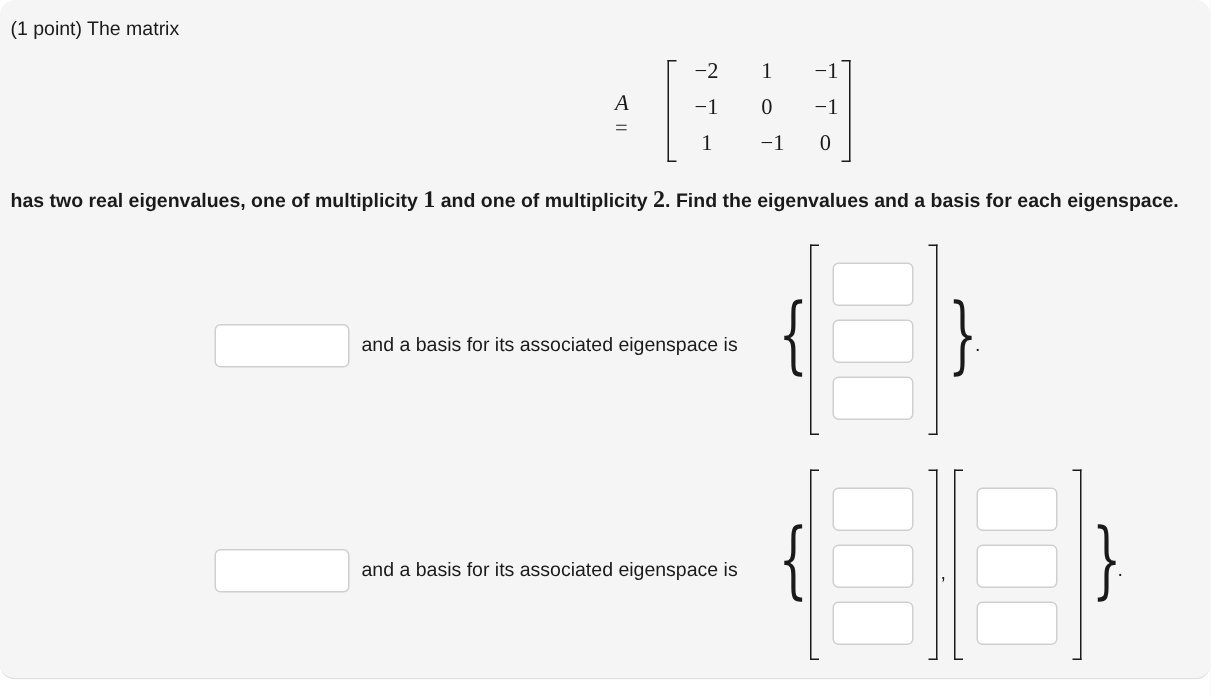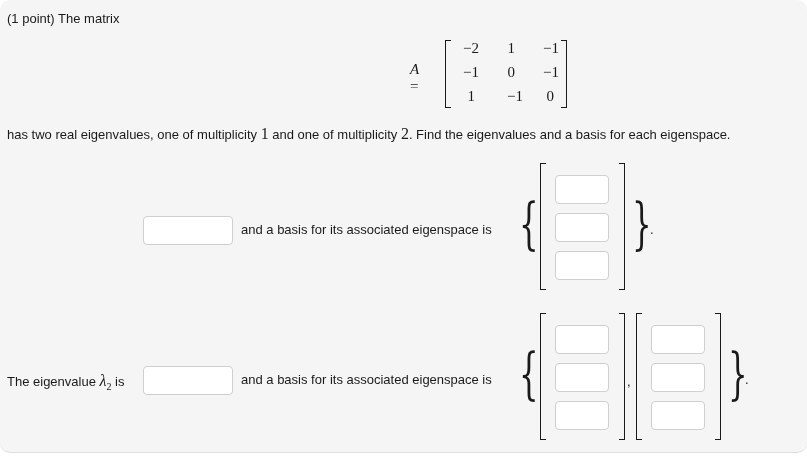--- a/index.html
+++ b/index.html
@@ -12,21 +12,21 @@
   .intro { left:7px; top:11px; font-size:13px; }
   
   .matrix-wrap { position:absolute; left:410px; top:37px; height:70px; }
   .mat-label { position:absolute; left:0; top:24px; font-family:"Liberation Serif", serif; font-size:15px; }
   .mat-label i { font-style:italic; }
   .mat { position:absolute; left:35px; top:3px; width:122px; height:66px; }
   .br { position:absolute; top:0; width:5px; height:66px; border:1.3px solid #1a1a1a; }
   .br.l { left:0; border-right:none; }
   .br.r { right:0; border-left:none; }
   .cell { position:absolute; width:30px; text-align:right; font-family:"Liberation Serif", serif; font-size:15px; }
-  .desc { left:7px; top:125px; font-size:13px; }
+  .desc { left:7px; top:125px; font-size:13px;font-weight:bold; }
   .desc .num { font-family:"Liberation Serif", serif; font-size:16px; }
   .eig-label { font-size:13px; }
   .eig-label .lam { font-family:"Liberation Serif", serif; font-style:italic; font-size:16px; }
   .eig-label sub { font-family:"Liberation Serif", serif; font-size:10px; }
   .input { position:absolute; background:#fff; border:1px solid #cfcfcf; border-radius:4px; box-sizing:border-box; }
   .eig-input { width:90px; height:29px; }
   .vec-input { width:54px; height:29px; }
   .vbr { position:absolute; width:6px; border:1.3px solid #1a1a1a; box-sizing:border-box; }
   .vbr.l { border-right:none; }
   .vbr.r { border-left:none; }
@@ -69,23 +69,20 @@
 
   <div class="vbr l" style="left:540px;top:163px;height:127px"></div>
   <div class="input vec-input" style="left:555px;top:175px"></div>
   <div class="input vec-input" style="left:555px;top:213px"></div>
   <div class="input vec-input" style="left:555px;top:251px"></div>
   <div class="vbr r" style="left:619px;top:163px;height:127px"></div>
 
   <div class="brace" style="left:632px;top:196px;font-size:56px;transform:scaleX(0.55);transform-origin:left top">}</div>
   <div class="abs" style="left:650px;top:222px">.</div>
 
-  <div class="abs eig-label" style="left:7px;top:372px">
-    <span>The eigenvalue </span><span class="lam">λ</span><sub>2</sub><span> is</span>
-  </div>
   <div class="input eig-input" style="left:143px;top:366px"></div>
   <div class="abs eig-label" style="left:241px;top:372px">and a basis for its associated eigenspace is</div>
   <div class="brace" style="left:519px;top:346px;font-size:56px;transform:scaleX(0.55);transform-origin:left top">{</div>
 
   <div class="vbr l" style="left:540px;top:313px;height:127px"></div>
   <div class="input vec-input" style="left:555px;top:325px"></div>
   <div class="input vec-input" style="left:555px;top:363px"></div>
   <div class="input vec-input" style="left:555px;top:401px"></div>
   <div class="vbr r" style="left:619px;top:313px;height:127px"></div>
 

